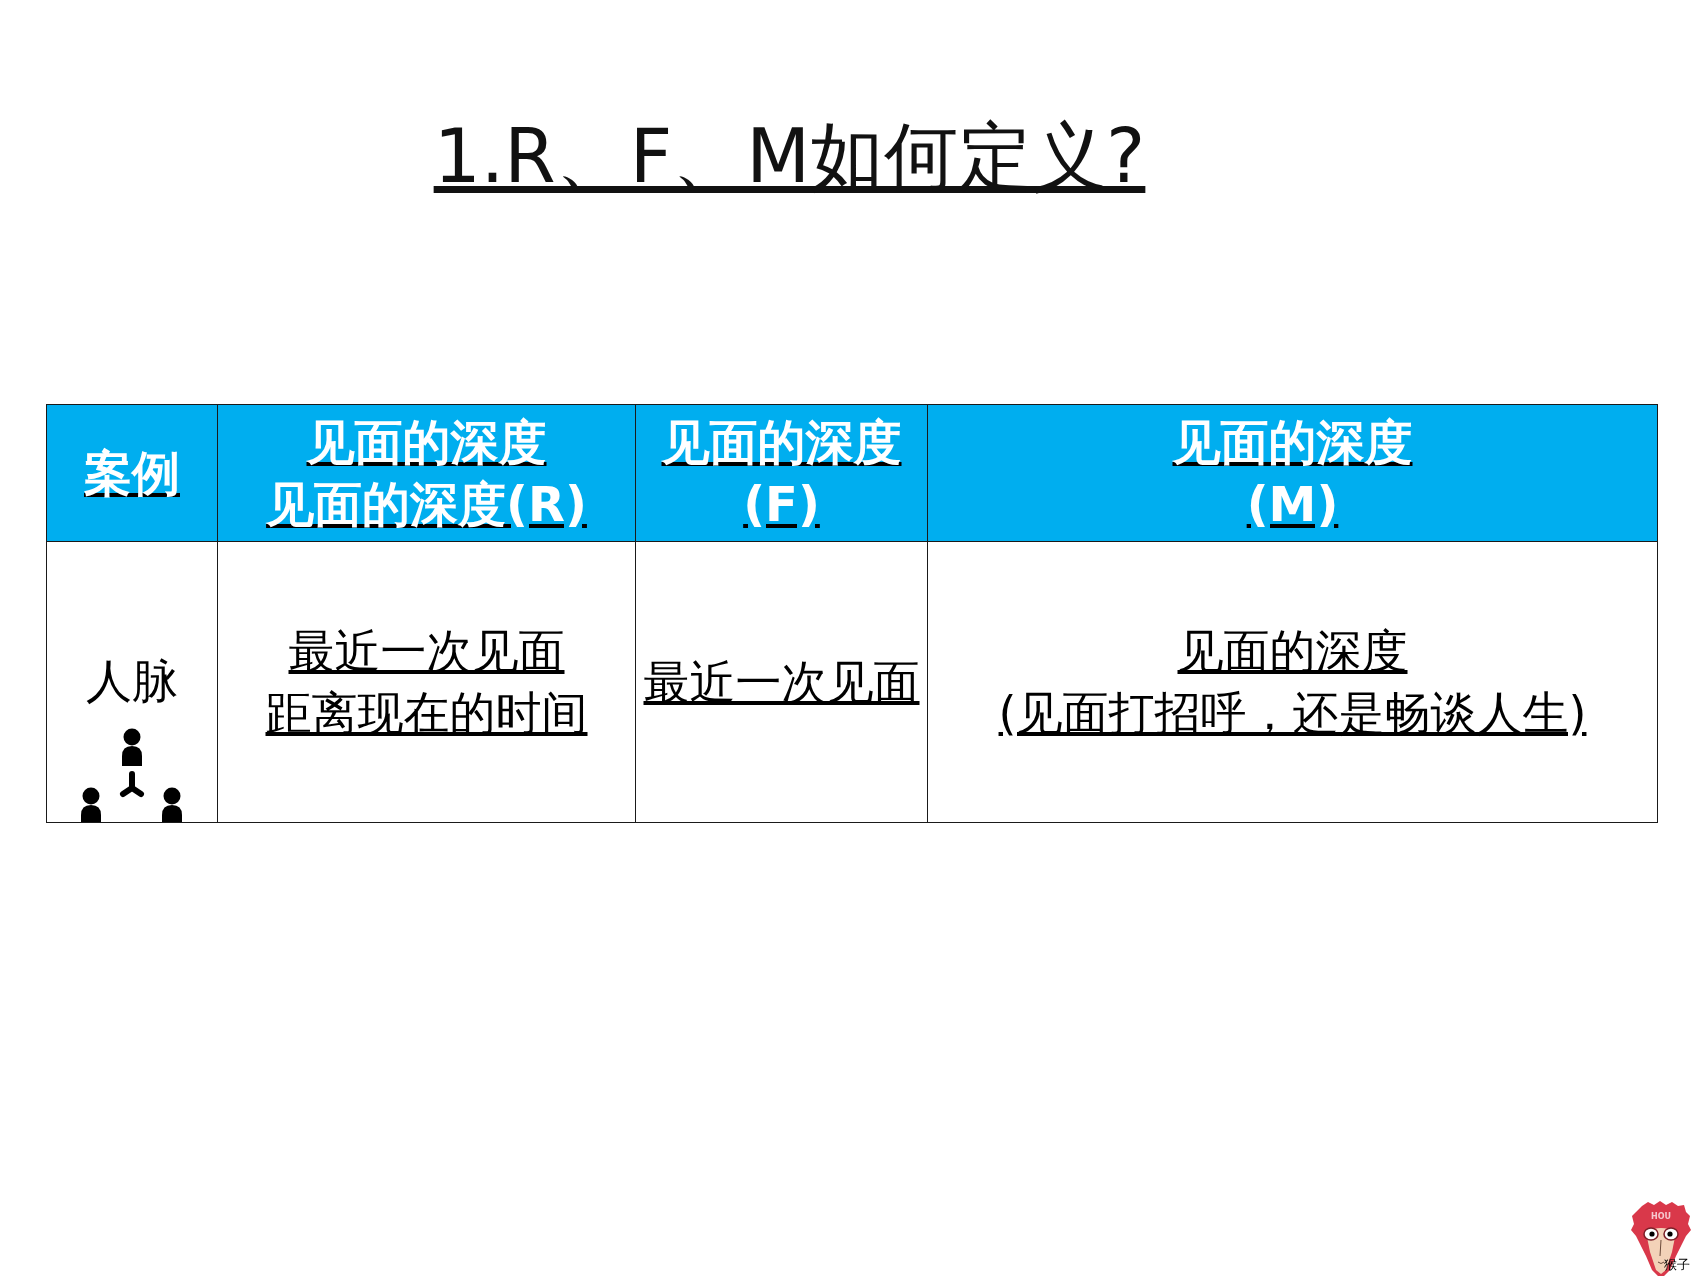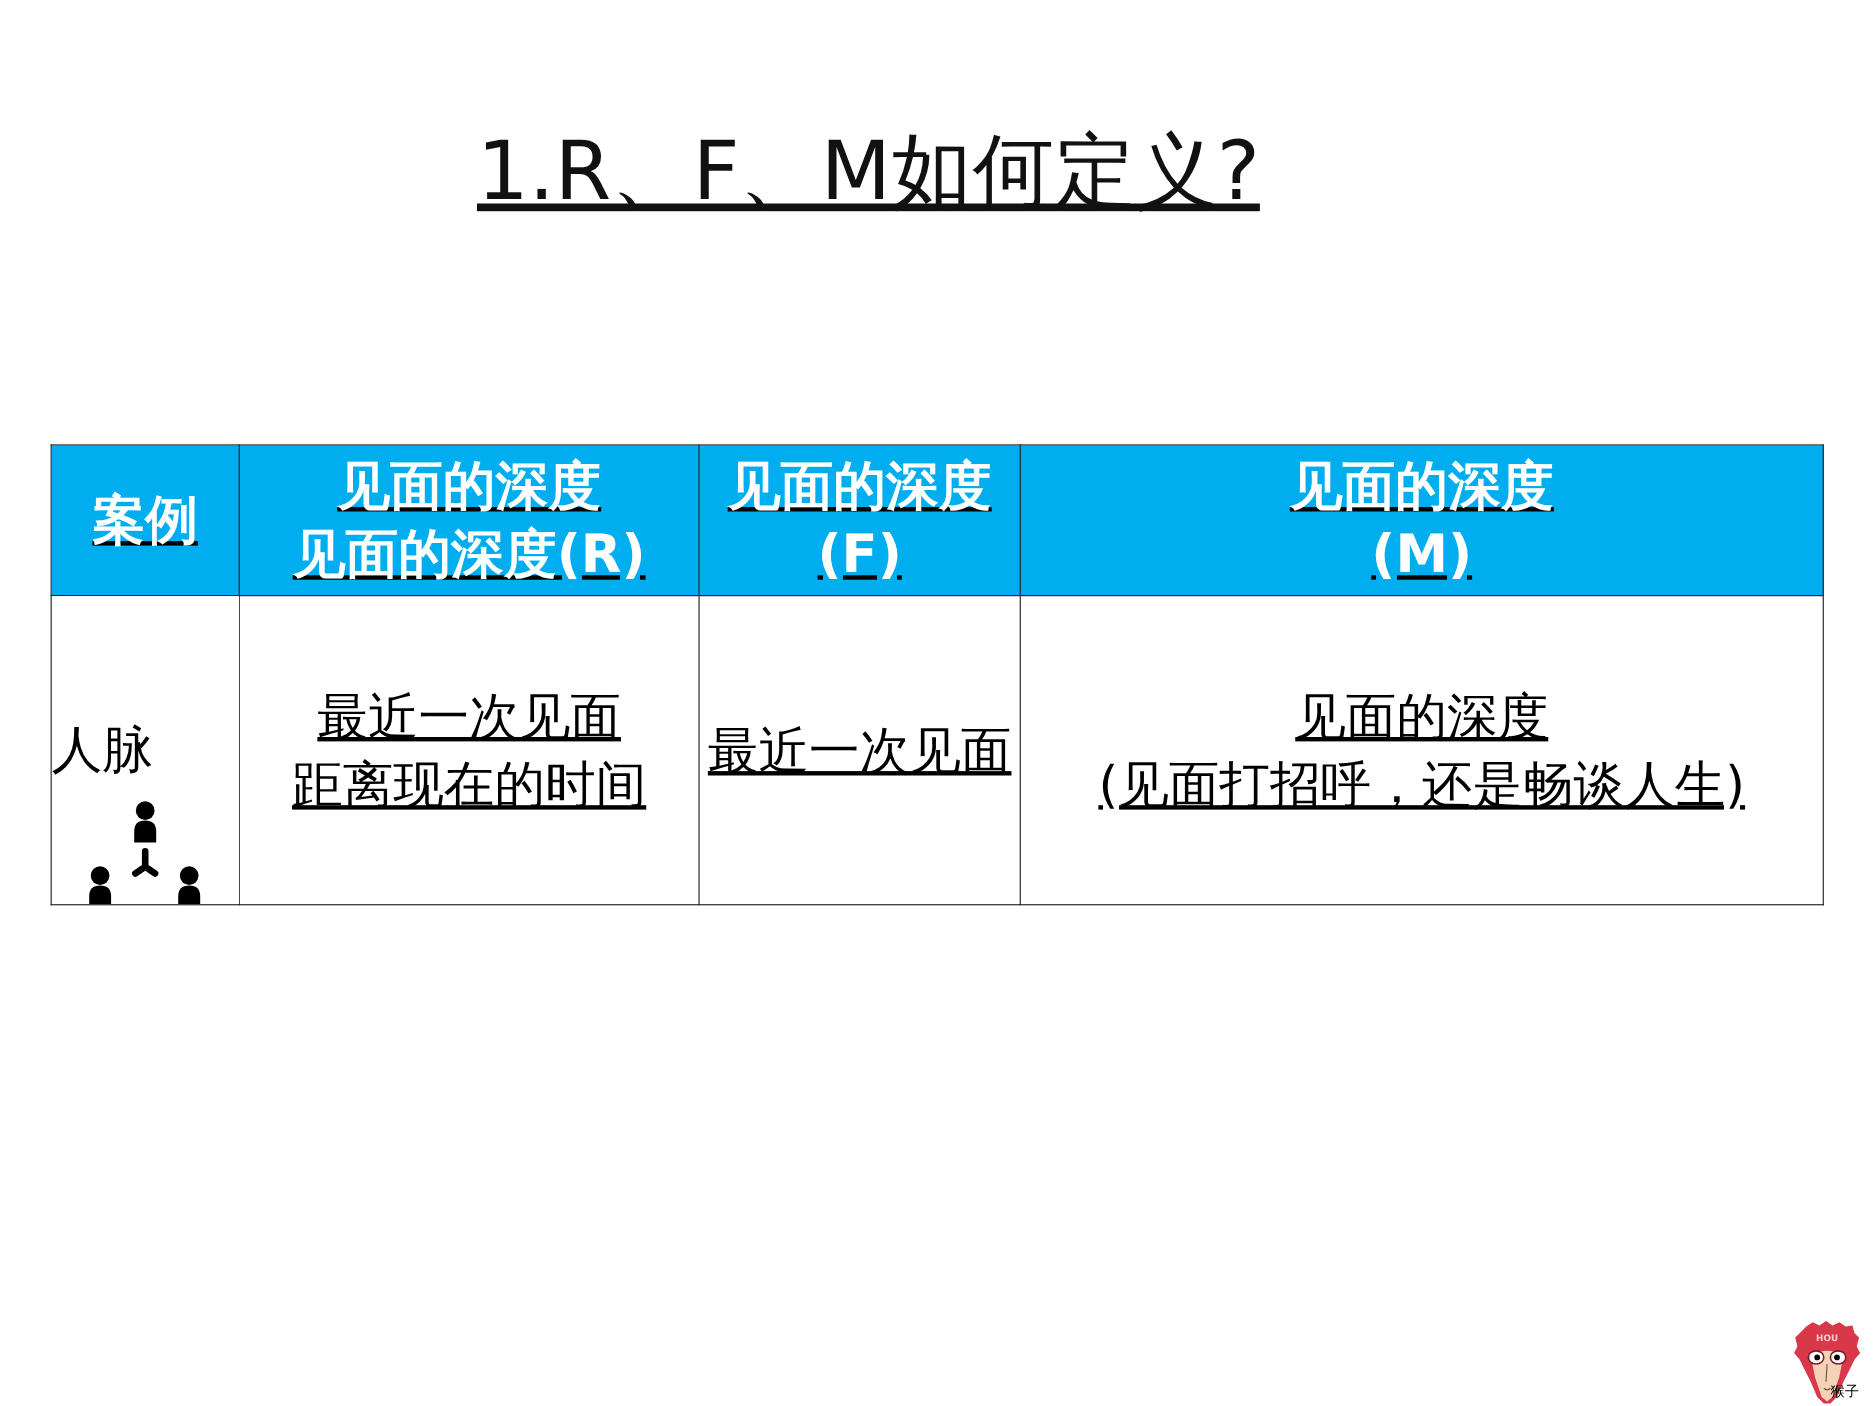--- a/index.html
+++ b/index.html
@@ -7,21 +7,21 @@
            font-family: "DejaVu Sans", "Liberation Sans", sans-serif; color: #000; }
     .title { position: absolute; left: 0; top: 108; width: 1579px; top: 108px;
              text-align: center; font-size: 74px; line-height: 96px; color: #111; text-decoration: underline; }
     table.rfm { position: absolute; left: 46px; top: 404px; width: 1611px; height: 419px;
                 border-collapse: collapse; table-layout: fixed; text-decoration: underline; }
     table.rfm th, table.rfm td { border: 1.5px solid #1a1a1a; text-align: center; vertical-align: middle; padding: 0; }
     table.rfm thead th { background: #00aeef; color: #ffffff; font-weight: bold;
                          font-size: 48px; line-height: 62px; height: 136px; }
     table.rfm tbody td { background: #ffffff; color: #000; font-size: 46px; line-height: 62px; height: 280px; }
     td.case-cell { position: relative; }
-    .case-label { position: absolute; left: 0; right: 0; top: 108px; text-align: left; }
+    .case-label { position: absolute; left: 0; right: 0; top: 108px; text-align: center; }
     .network-icon { position: absolute; left: 34px; top: 180px; width: 102px; height: 100px; overflow: hidden; }
     .line { display: block; }
     .mascot { position: absolute; left: 1620px; top: 1200px; width: 82px; height: 78px; }
     .mascot-text { position: absolute; left: 1664px; top: 1256px; font-size: 13px; color: #000; }
   </style>
 </head>
 <body>
 
 <div class="title">1.R、F、M如何定义?</div>
 

